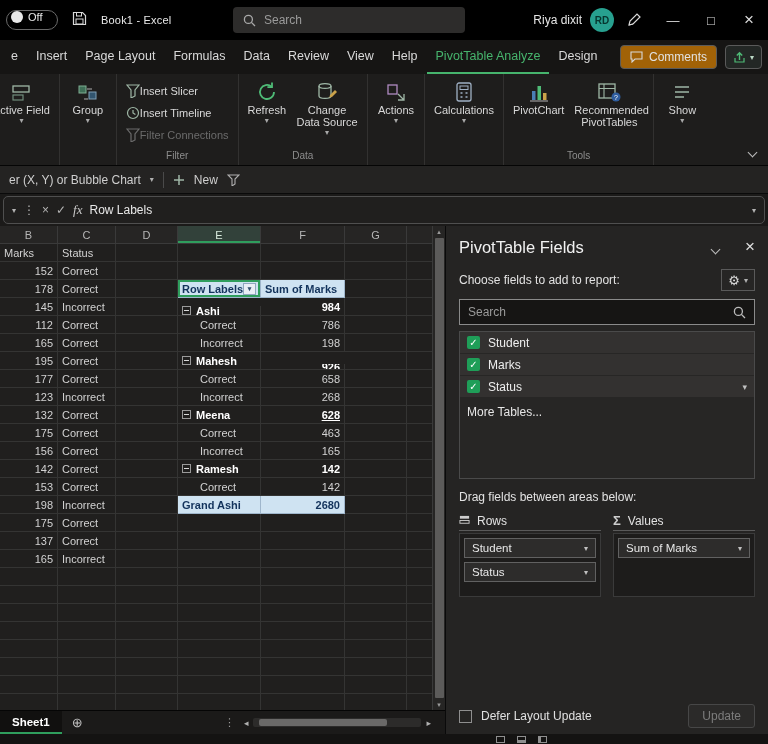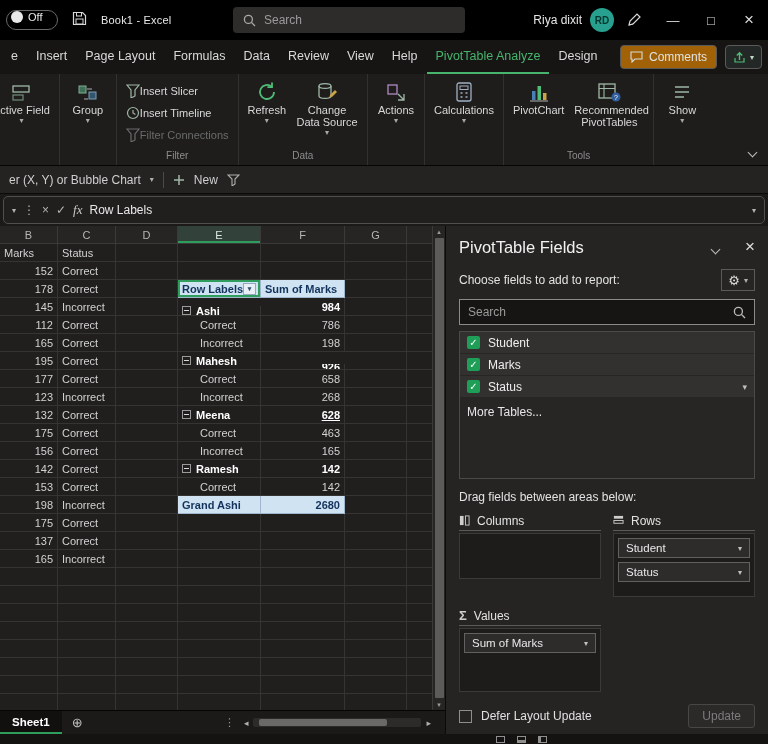--- a/index.html
+++ b/index.html
@@ -704,30 +704,20 @@
             <span>Status</span>
             <span class="achev">▾</span>
           </div>
           <div class="more">More Tables...</div>
         </div>
       <div class="dhint">Drag fields between areas below:</div>
       <div class="areas">
         <div class="area">
           <div class="ahead">
             <svg width="11" height="11" viewBox="0 0 12 12">
-                <rect x="1" y="1" width="4" height="10" fill="#cdcdcd"></rect>
-                <rect x="7" y="1" width="4" height="10" fill="none" stroke="#cdcdcd"></rect>
-              </svg>
-            <span>Columns</span>
-          </div>
-          <div class="abox short"></div>
-        </div>
-        <div class="area">
-          <div class="ahead">
-            <svg width="11" height="11" viewBox="0 0 12 12">
                 <rect x="1" y="1" width="10" height="3" fill="#cdcdcd"></rect>
                 <rect x="1" y="6" width="10" height="3" fill="none" stroke="#cdcdcd"></rect>
               </svg>
             <span>Rows</span>
           </div>
           <div class="abox tall">
               <div class="pill">
                 <span>Student</span>
                 <span class="achev">▾</span>
               </div>

